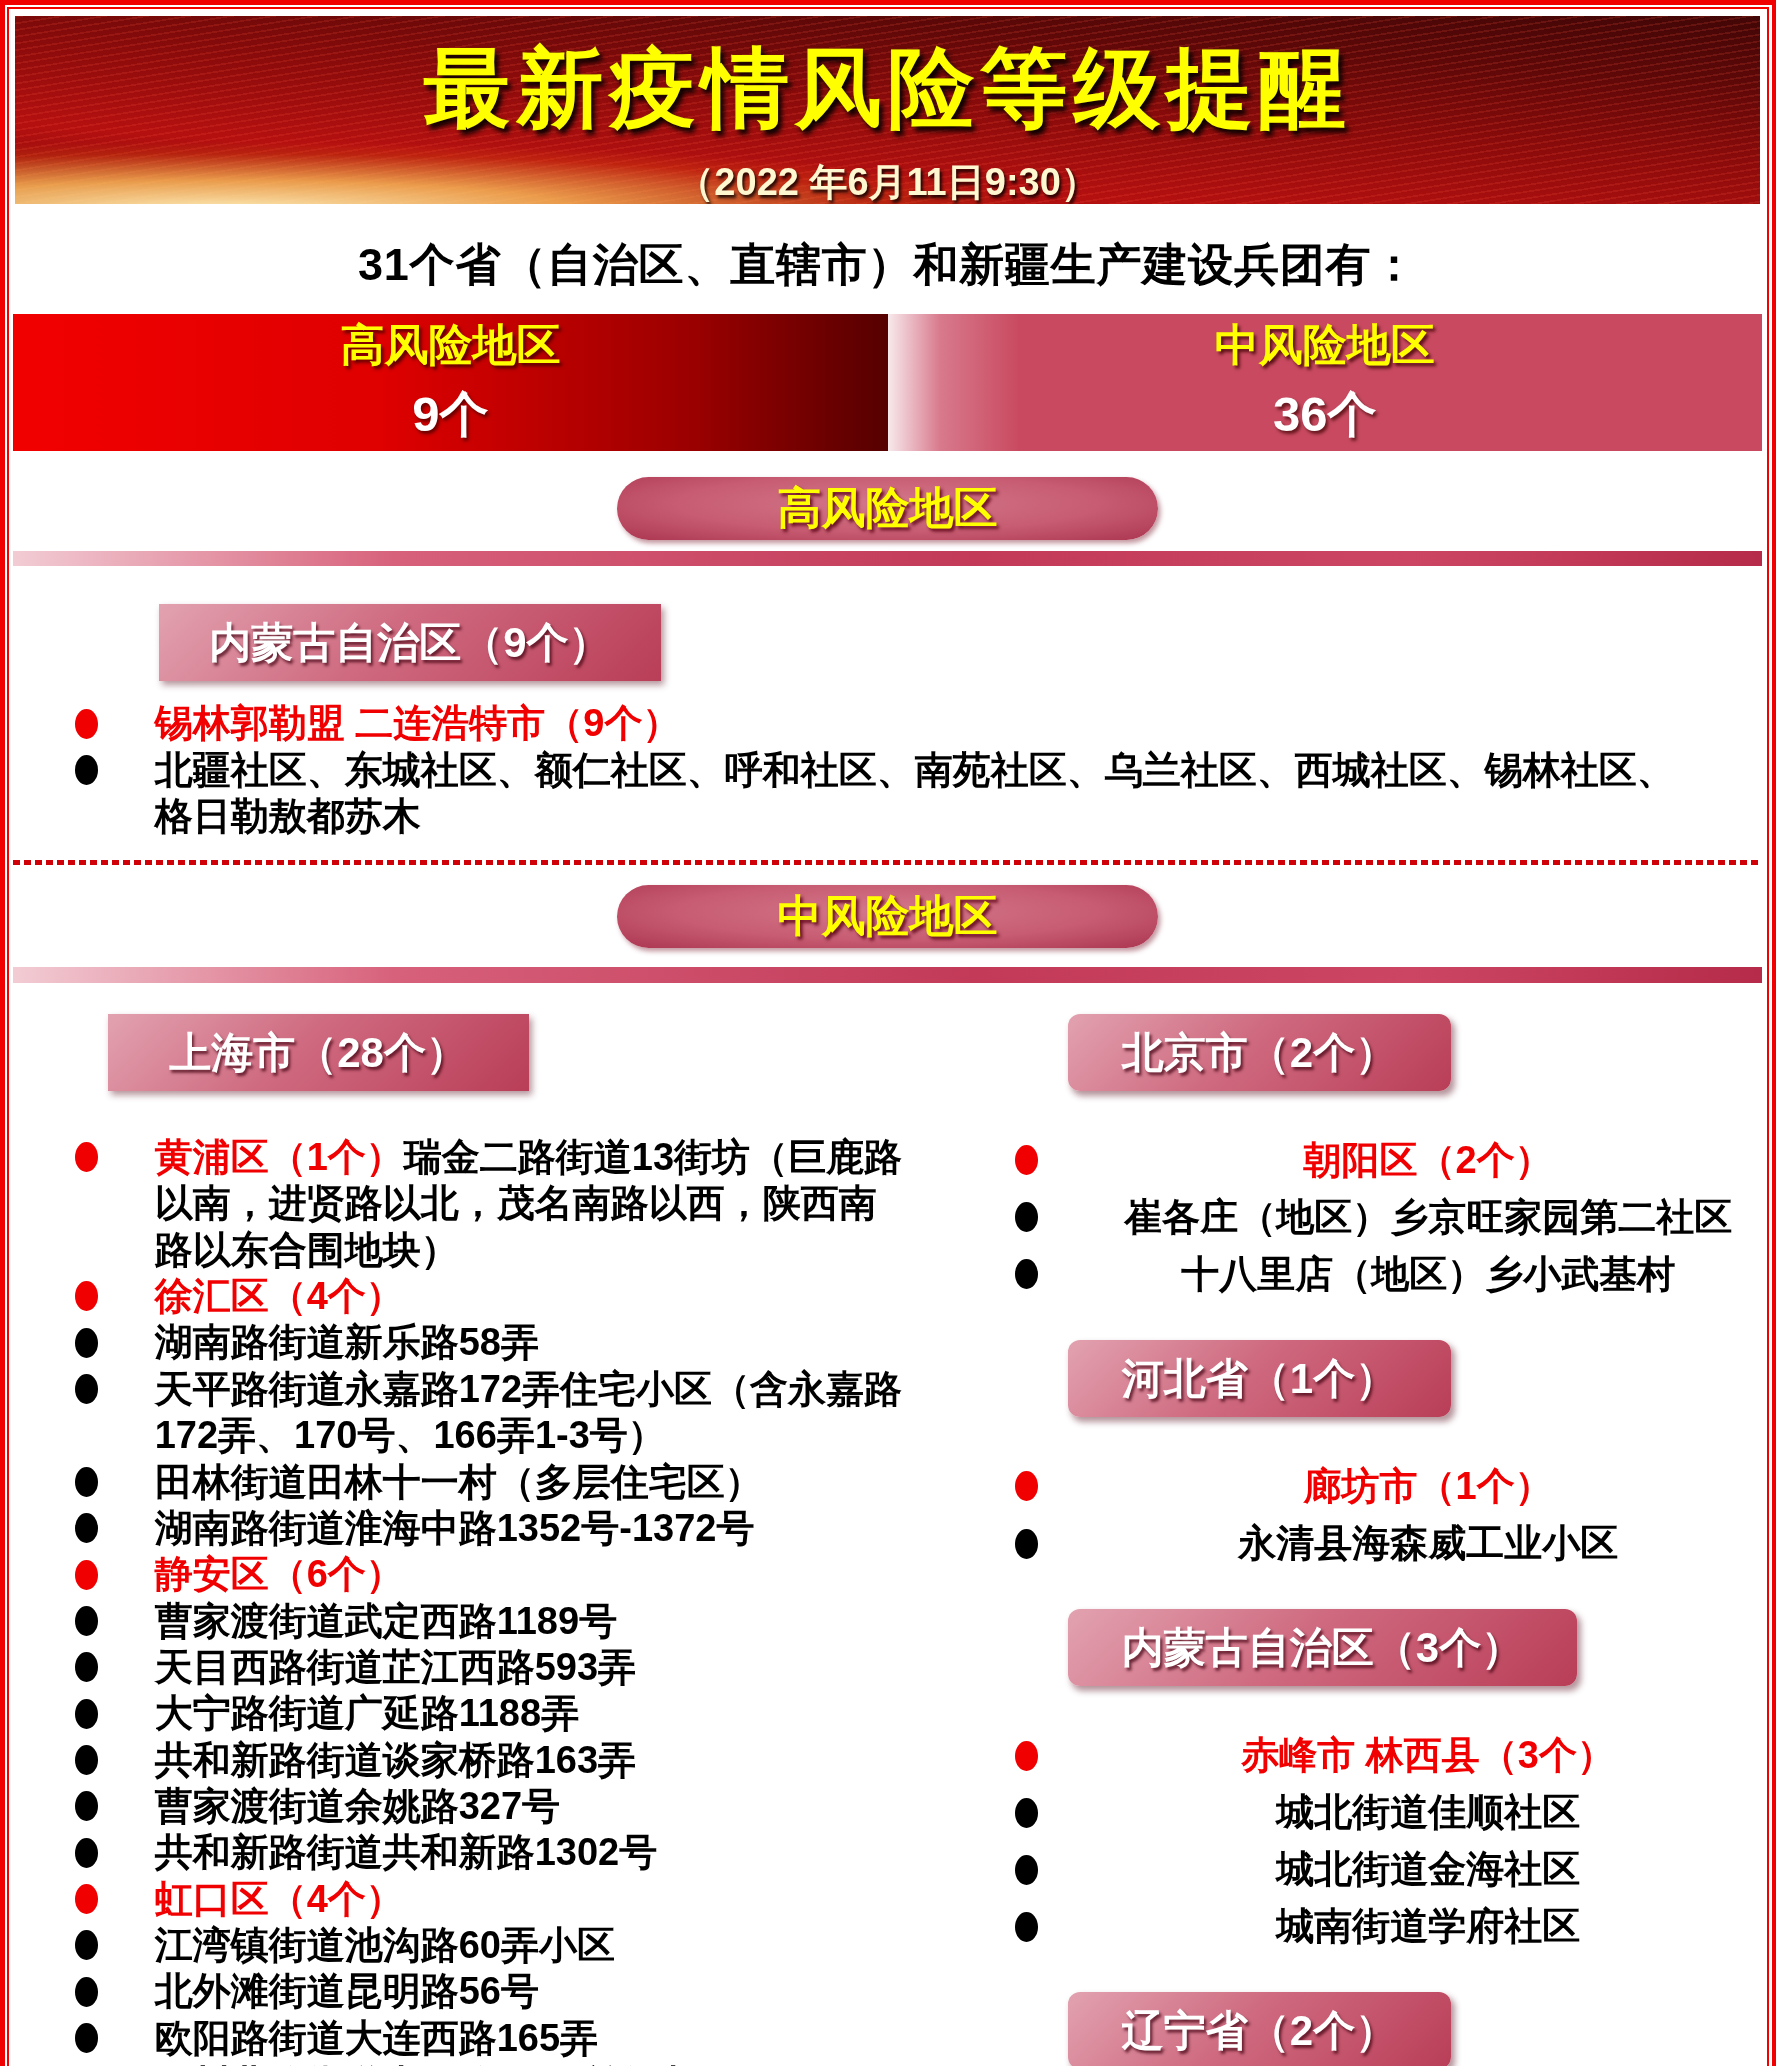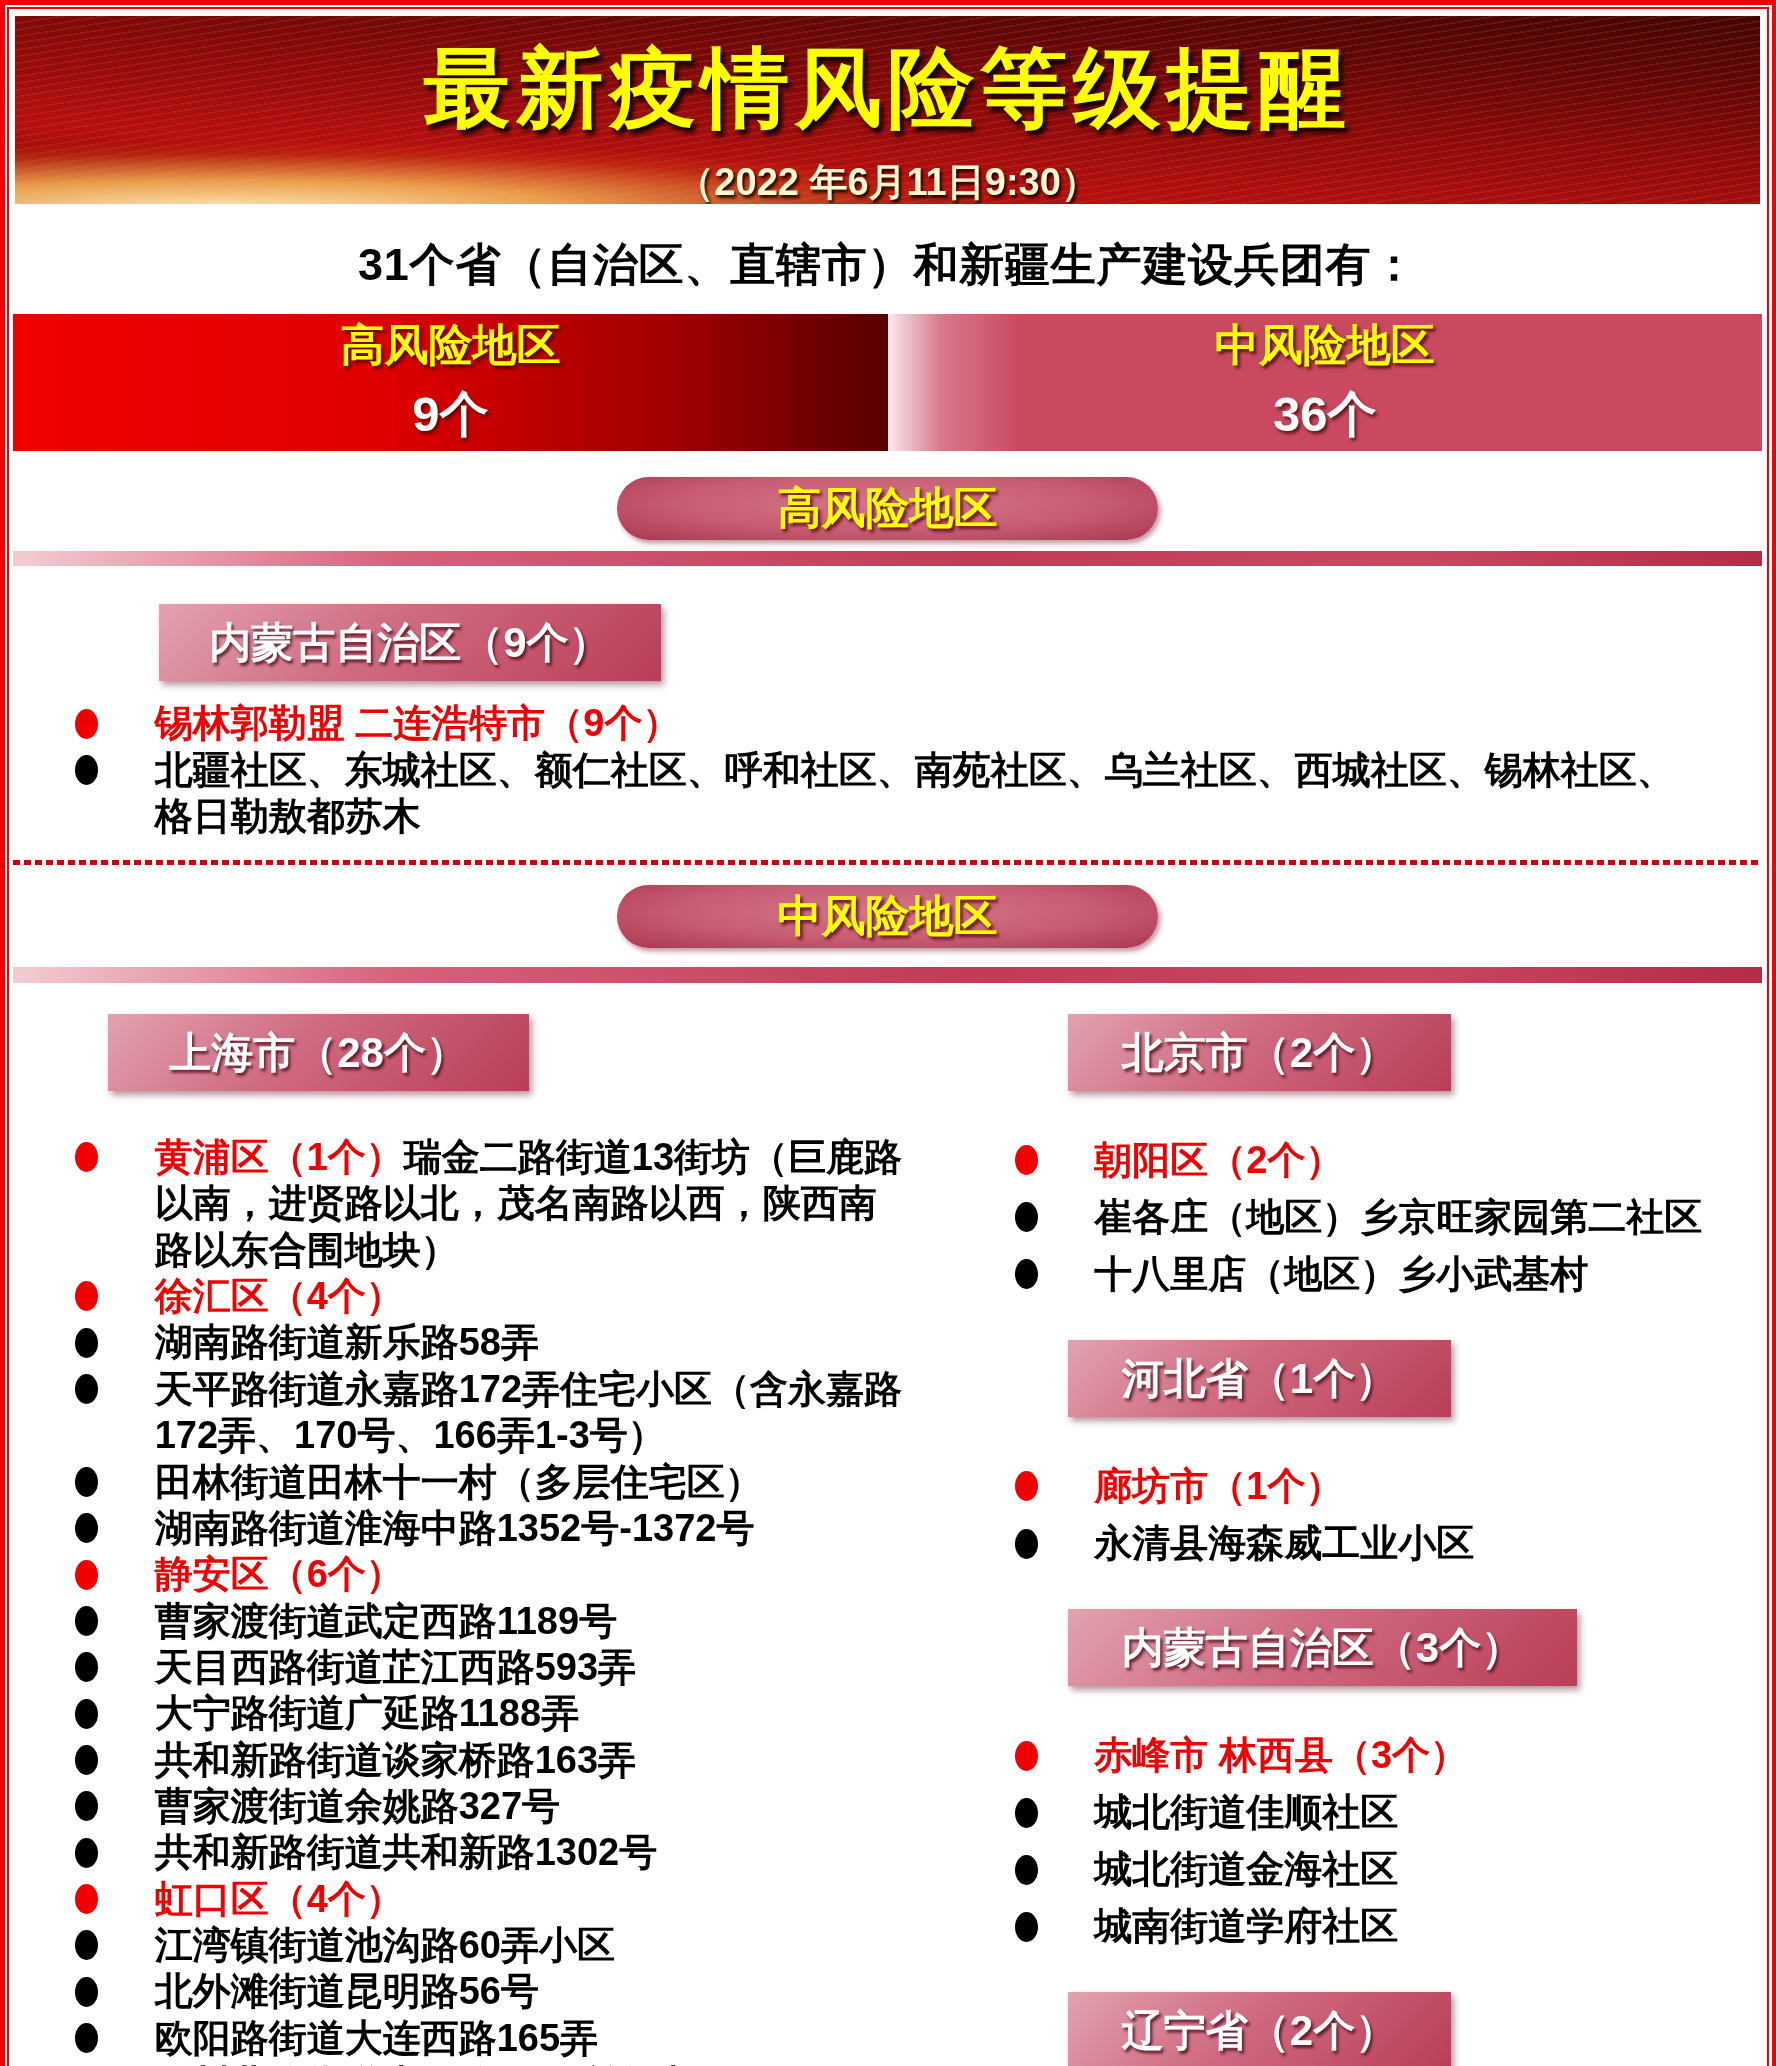--- a/index.html
+++ b/index.html
@@ -51,23 +51,23 @@
   .dot-blk{background:#000000;}
   .lt{flex:1;}
   .lead{color:#f00000;}
   .rest{color:#000000;}
   .high-blocks{margin-top:38px;padding:0 62px;}
   .high-blocks .pbox{margin:0 0 19px 84px;padding:0 50px;}
   
   .cols{display:flex;margin-top:31px;padding-left:62px;align-items:flex-start;}
   .col-l{width:851px;}
   .col-r{width:760px;margin-left:103px;}
-  .col-r .pbox{margin:32px 0 46px 53px;padding:0 54px;}
+  .col-r .pbox{margin:32px 0 46px 53px;padding:0 54px;border-radius:12px;}
   .col-r .pbox:first-child{margin-top:0;}
-  .col-r .li{margin-bottom:10.7px;}
+  .col-r .li{margin-bottom:10.7px;text-align:center;}
   
   .dashline{height:5.8px;background:repeating-linear-gradient(90deg,#cf0008 0 6.6px,#ffffff 6.6px 11px);}
 </style>
 </head>
 <body>
 
 <div class="page">
   <div class="content">
 
     <div class="hero">

